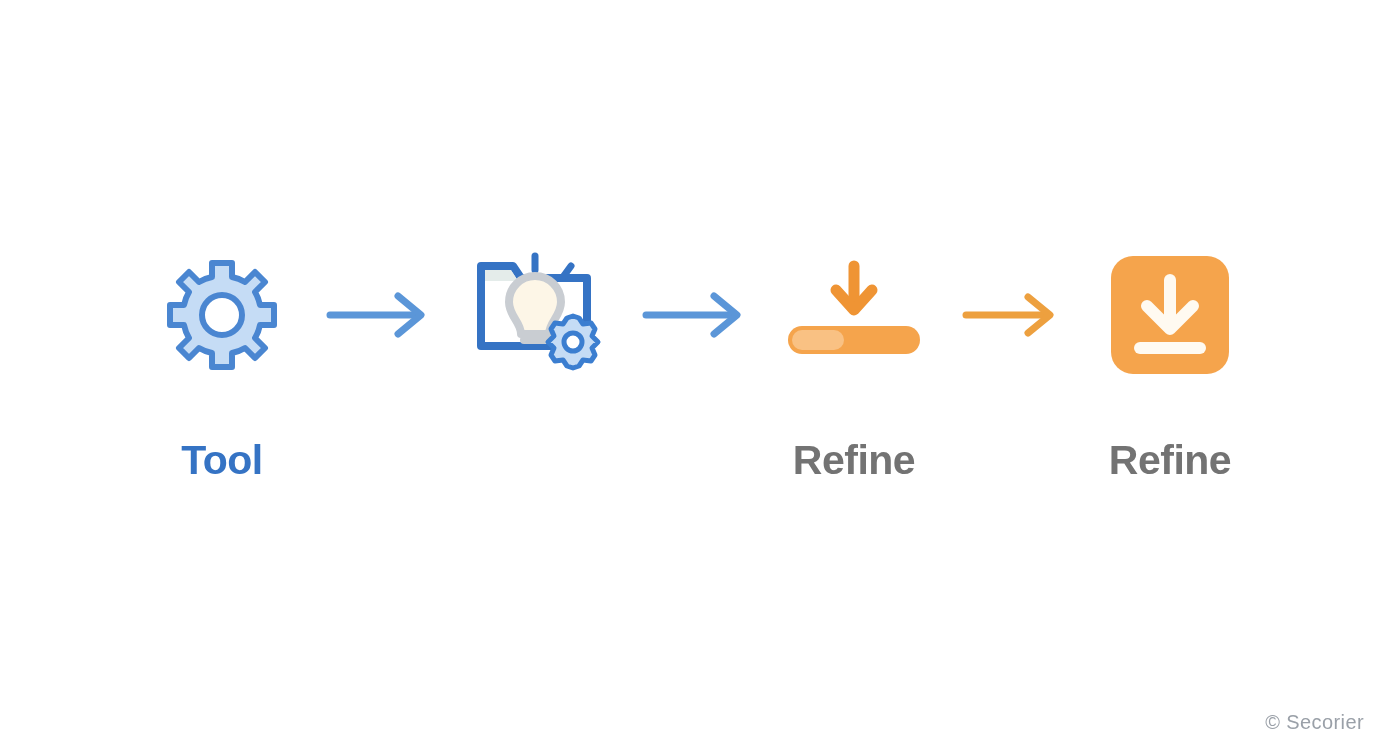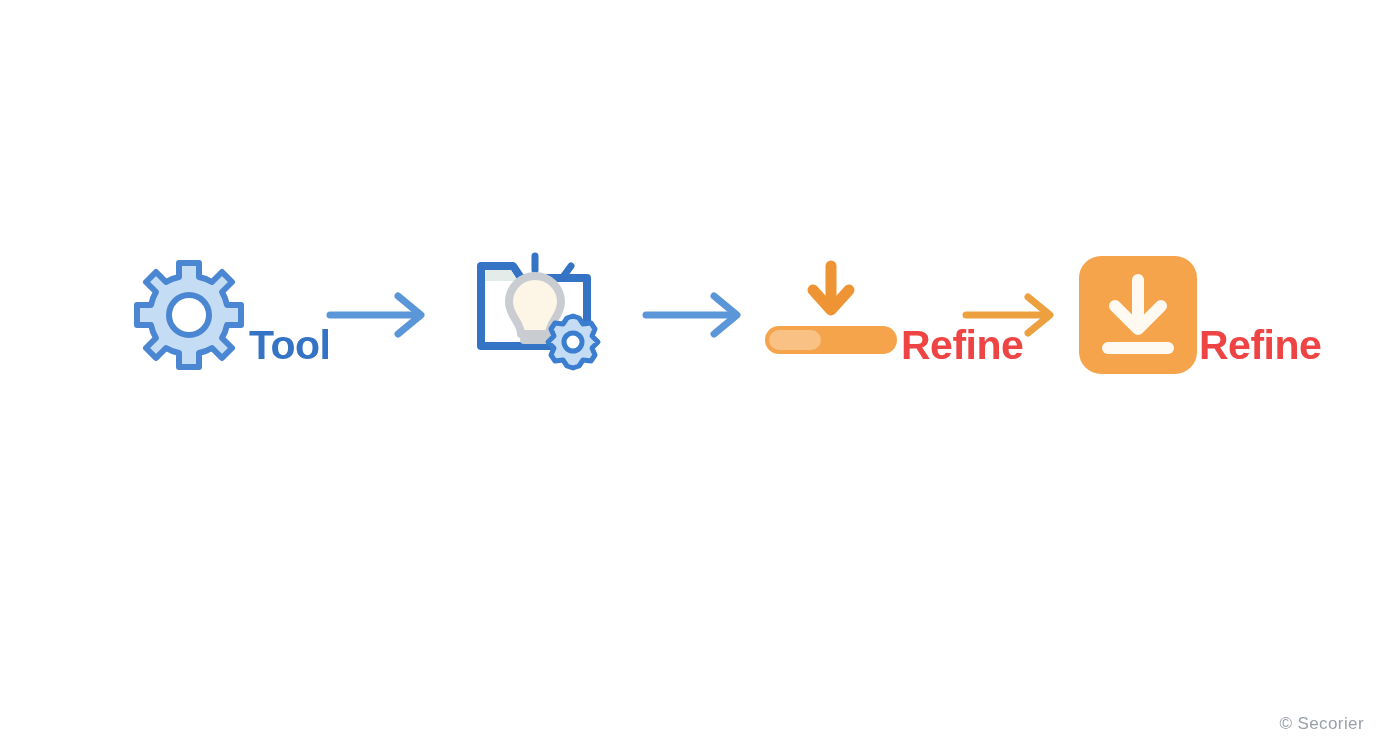--- a/index.html
+++ b/index.html
@@ -50,21 +50,21 @@
     height: 260px;
     display: flex;
     flex-direction: row;
     align-items: flex-start;
     justify-content: center;
   }
 
   .step {
     width: 186px;
     display: flex;
-    flex-direction: row;
+    flex-direction: column;
     align-items: center;
     flex: 0 0 auto;
   }
 
   .step-icon {
     height: 130px;
     width: 186px;
     display: flex;
     align-items: center;
     justify-content: center;
@@ -72,36 +72,36 @@
 
   .step-label {
     margin-top: 60px;
     font-size: 41px;
     font-weight: bold;
     line-height: 1;
     letter-spacing: -0.5px;
     white-space: nowrap;
   }
   .label-blue   { color: #3573c4; }
-  .label-orange { color: #ef4444; }
+  .label-orange { color: #737373; }
 
   .arrow {
     flex: 0 0 auto;
     width: 130px;
     height: 130px;
     display: flex;
     align-items: center;
     justify-content: center;
   }
 
   .watermark {
     position: absolute;
     right: 28px;
     bottom: 18px;
-    font-size: 17px;
+    font-size: 20px;
     color: #9aa0a8;
     letter-spacing: 0.4px;
     white-space: nowrap;
   }
 </style>
 </head>
 <body>
 
 <div id="canvas">
 

